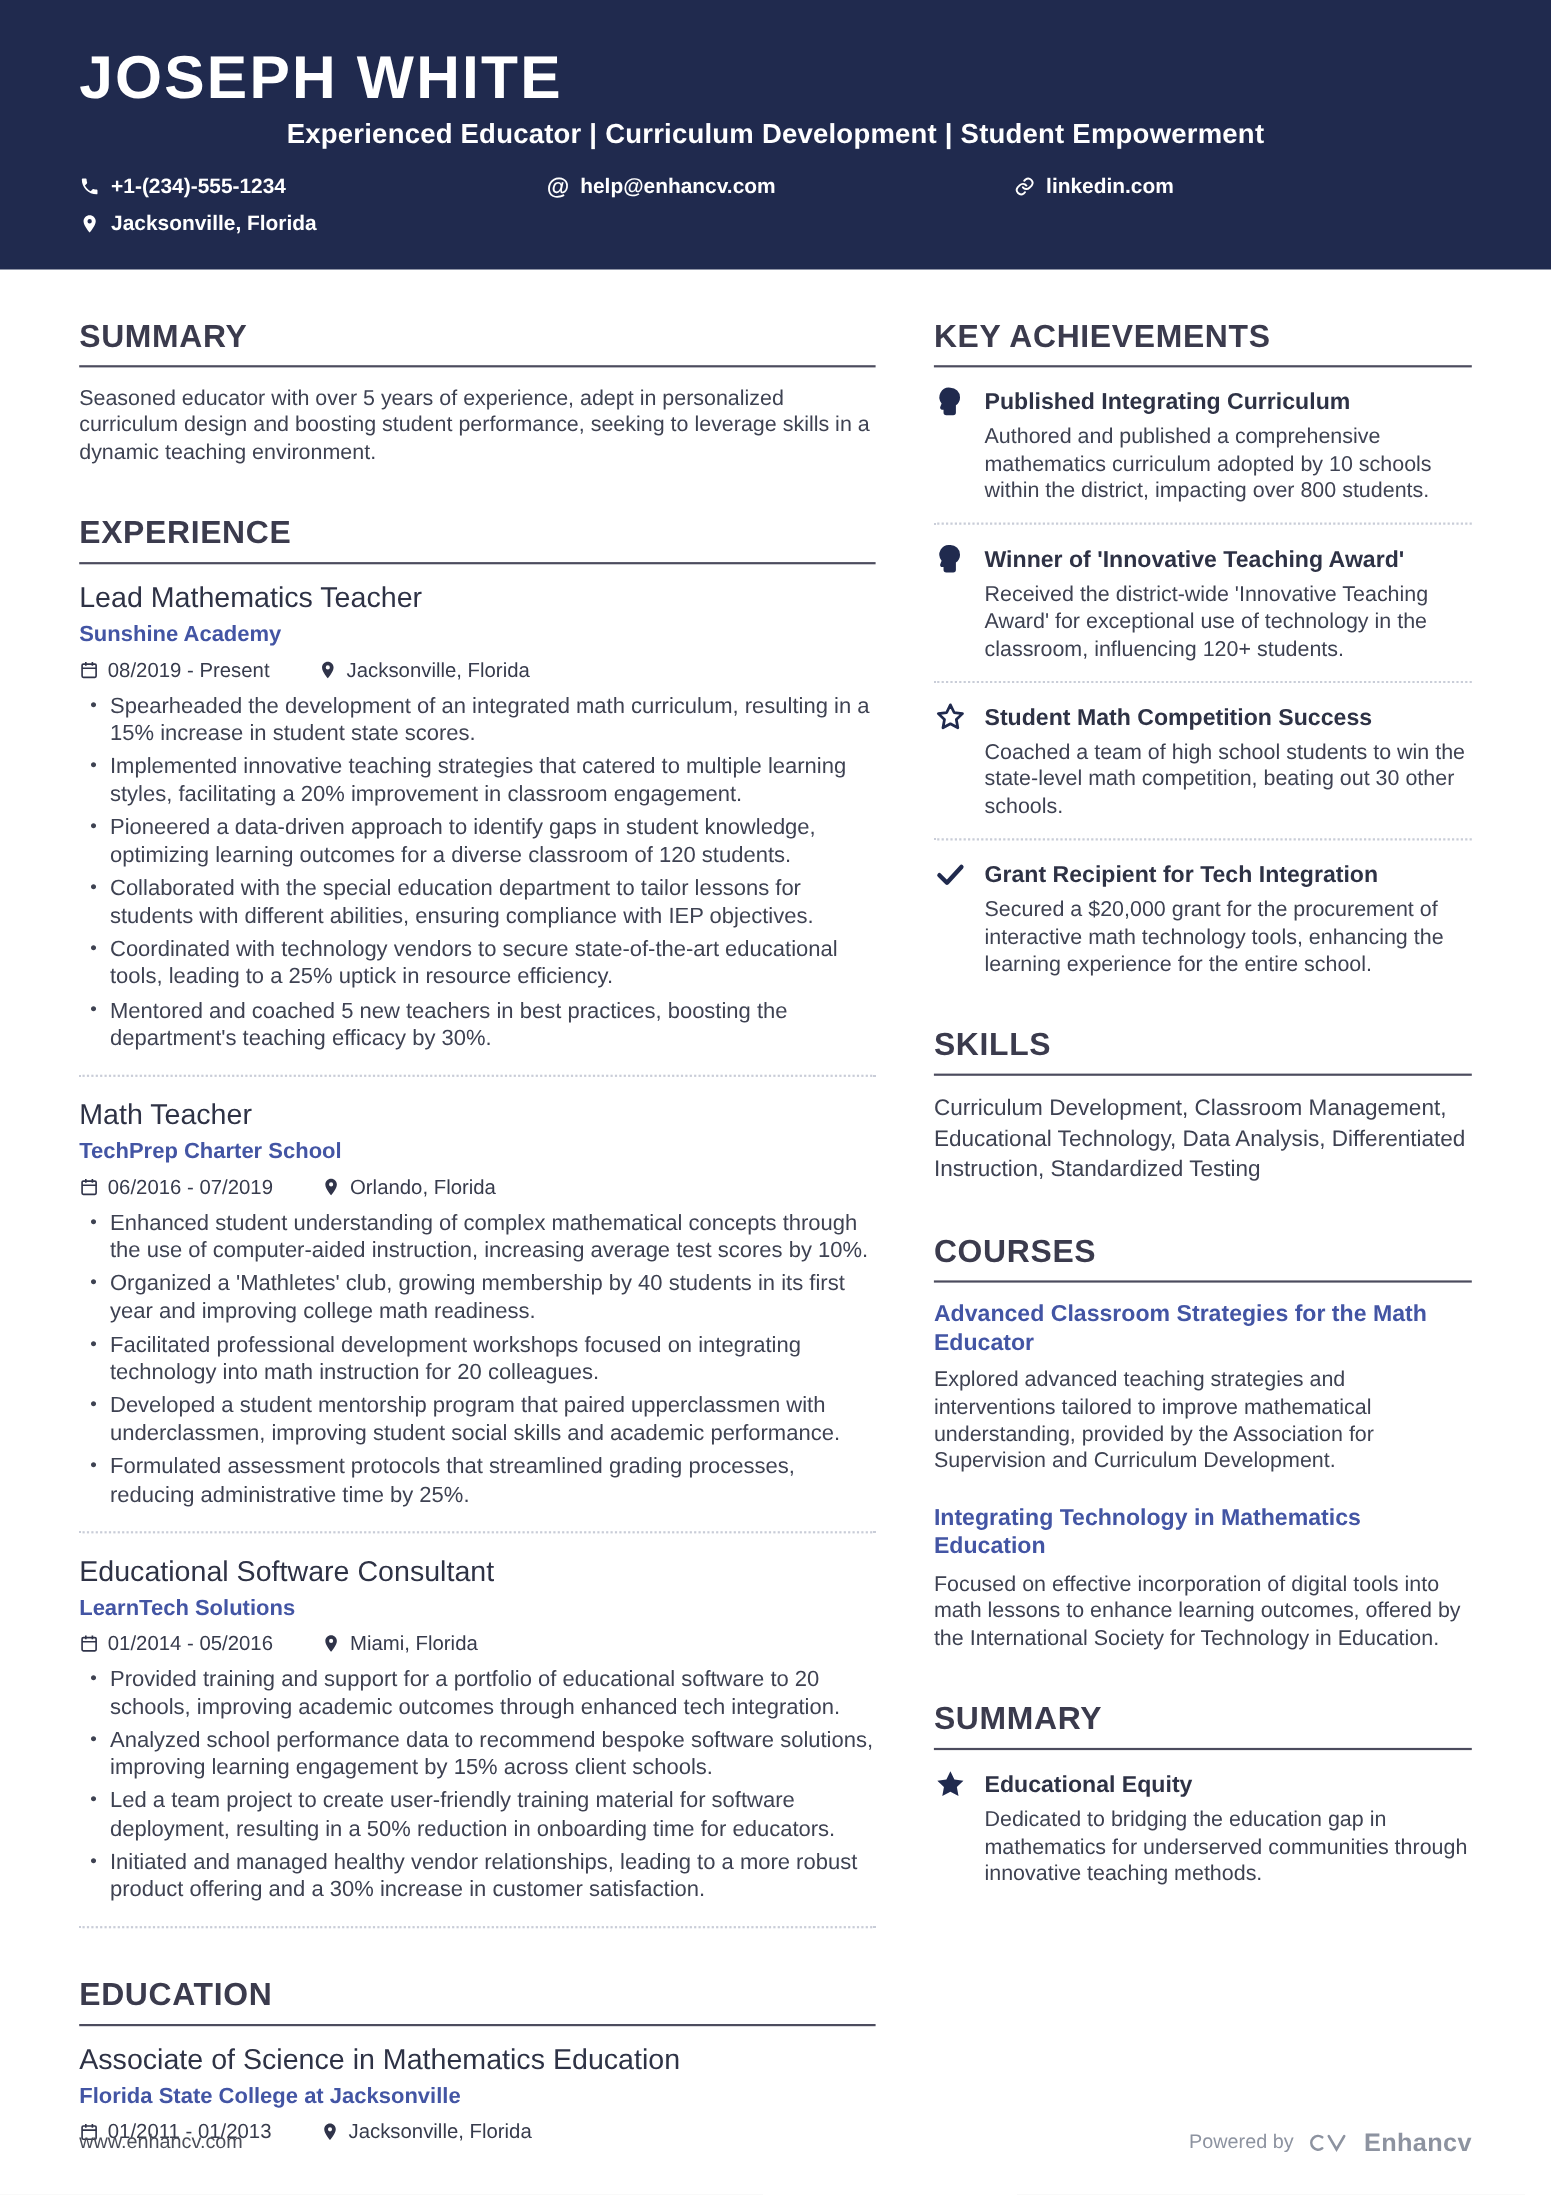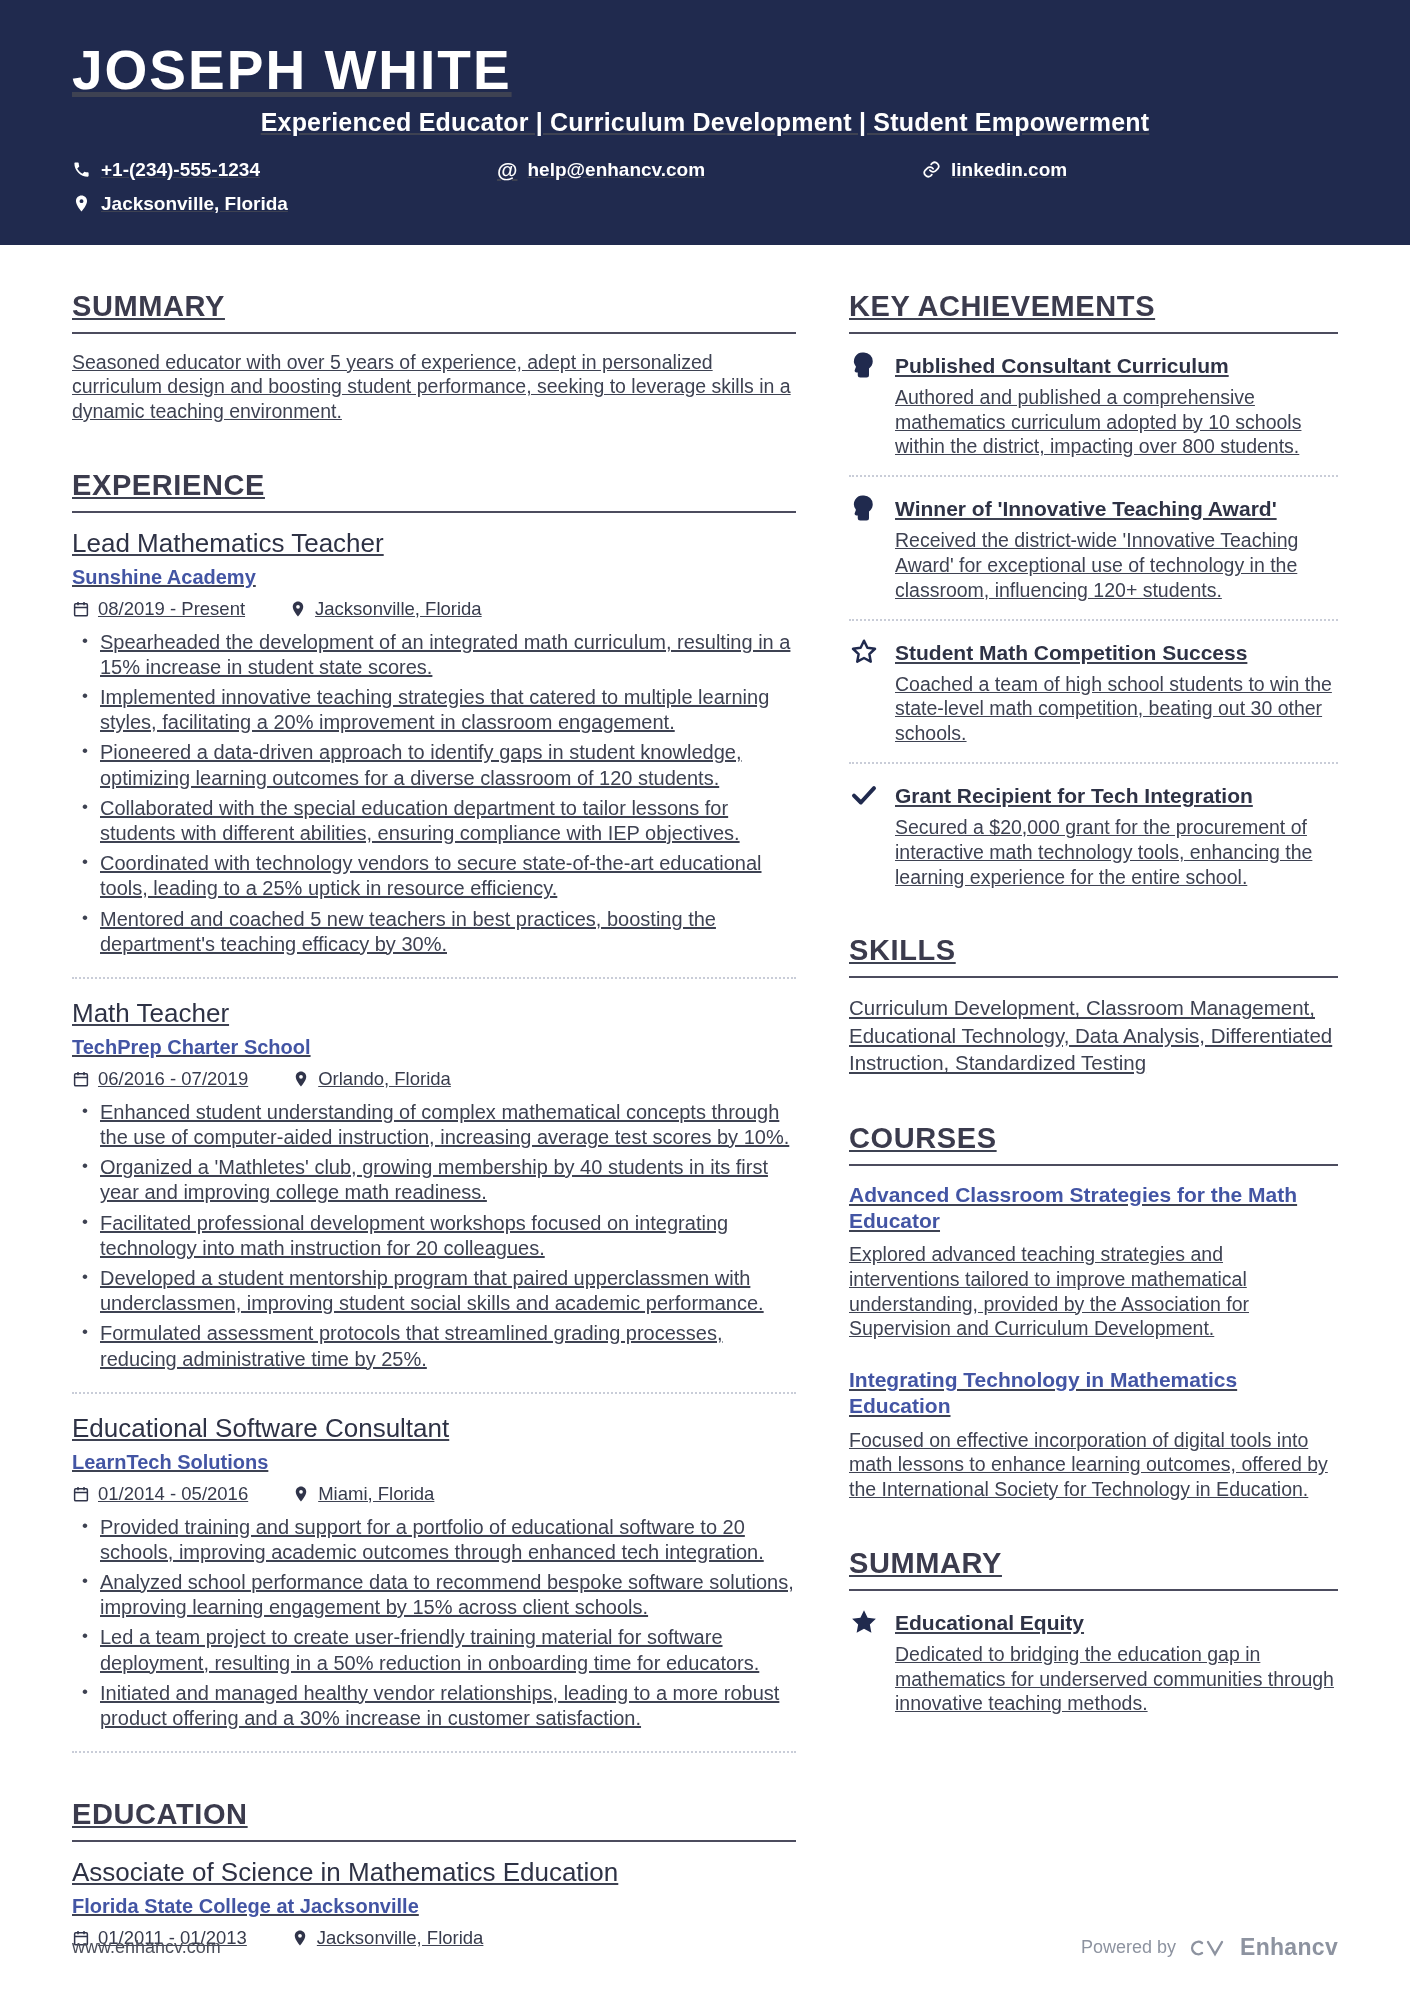--- a/index.html
+++ b/index.html
@@ -5,21 +5,21 @@
   :root{
     --navy:#202a4e;
     --accent:#4355a4;
     --heading:#3b3b4d;
     --title:#2e3245;
     --text:#3e4252;
     --dot:#c9cdd8;
   }
   *{box-sizing:border-box;}
   body{margin:0;background:#e8e8e8;font-family:"Liberation Sans",sans-serif;}
-  .page{width:1410px;height:1995px;margin:0 auto;background:#ffffff;position:relative;overflow:hidden;color:var(--text);text-decoration:underline;}
+  .page{width:1410px;height:1995px;margin:0 auto;background:#ffffff;position:relative;overflow:hidden;color:var(--text);}
 
   
   .hdr{background:var(--navy);color:#fff;padding:42px 72px 30px;}
   .hdr h1{margin:0 0 8px;font-size:55px;font-weight:800;letter-spacing:2px;line-height:1.05;}
   .tagline{font-size:25px;font-weight:700;margin-bottom:22px;letter-spacing:.2px;text-align:center;}
   .contact-grid{display:grid;grid-template-columns:425px 425px auto;row-gap:12px;font-size:19px;font-weight:700;}
   .contact{display:flex;align-items:center;gap:10px;white-space:nowrap;}
   .contact svg{width:19px;height:19px;flex:0 0 auto;}
   .at-glyph{font-size:21px;font-weight:800;line-height:1;}
   .loc-row{grid-column:1;}
@@ -223,21 +223,21 @@
 
       <div class="sec">
         <h2 class="sec-h">KEY ACHIEVEMENTS</h2>
 
         <div class="ach">
           <span class="ach-icon">
             <svg viewBox="0 0 24 24" fill="currentColor">
                 <path d="M12 2a7 7 0 0 1 7 7c0 2.4-1.2 4.5-3 5.7V20a2 2 0 0 1-2 2H9a2 2 0 0 1-2-2v-2H6a1.5 1.5 0 0 1-1.4-2l1-2.6A7 7 0 0 1 12 2z"></path>
               </svg>
           </span>
-          <div class="ach-title">Published Consultant Curriculum</div>
+          <div class="ach-title">Published Integrating Curriculum</div>
           <p class="ach-text">Authored and published a comprehensive mathematics curriculum adopted by 10 schools within the district, impacting over 800 students.</p>
         </div>
         <hr class="rsep">
 
         <div class="ach">
           <span class="ach-icon">
             <svg viewBox="0 0 24 24" fill="currentColor">
                 <path d="M12 2a7 7 0 0 1 7 7c0 2.4-1.2 4.5-3 5.7V20a2 2 0 0 1-2 2H9a2 2 0 0 1-2-2v-2H6a1.5 1.5 0 0 1-1.4-2l1-2.6A7 7 0 0 1 12 2z"></path>
               </svg>
           </span>

